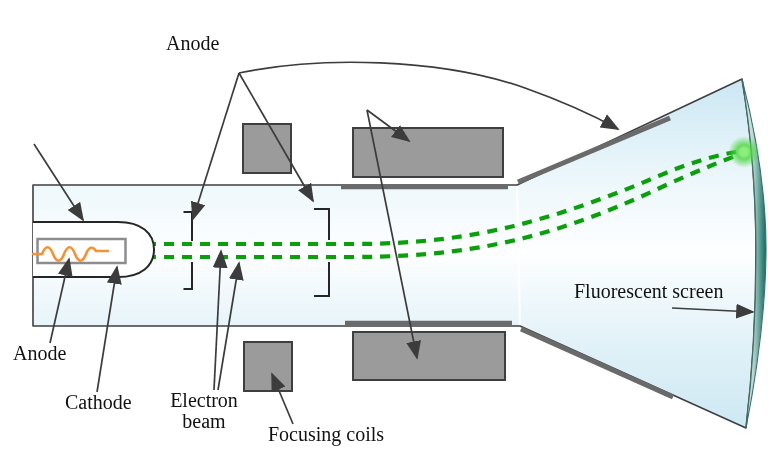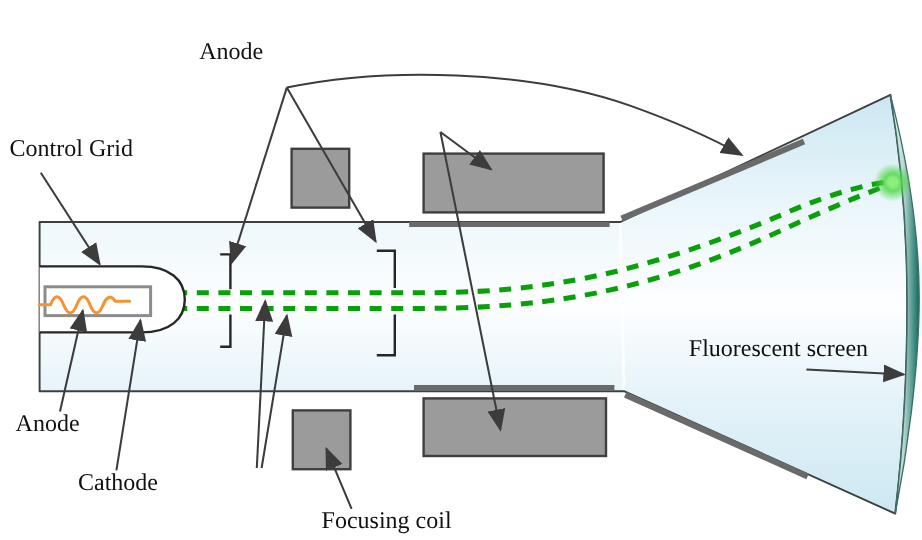--- a/index.html
+++ b/index.html
@@ -93,18 +93,18 @@
       <path d="M367,110 L409,141" marker-end="url(#arrowHead)"></path>
       <path d="M367,110 L417,358" marker-end="url(#arrowHead)"></path>
       <path d="M239,73 L193,219" marker-end="url(#arrowHead)"></path>
       <path d="M239,73 L313,201" marker-end="url(#arrowHead)"></path>
       <path d="M239,73 C320,56 440,58 525,88 C570,104 600,119 618,129" marker-end="url(#arrowHead)"></path>
       <path d="M672,308 L753,312" marker-end="url(#arrowHead)"></path>
     </g>
   </svg>
 
   <div class="lbl" style="left:166px;top:33px">Anode</div>
-  <div class="lbl" style="left:8px;top:114px">Control Grid</div>
   <div class="lbl" style="left:13px;top:343px">Anode</div>
   <div class="lbl" style="left:65px;top:392px">Cathode</div>
-  <div class="lbl" style="left:268px;top:424px">Focusing coil</div>
+  <div class="lbl wrap" style="left:156px;top:390px;width:96px">Electron beam</div>
+  <div class="lbl" style="left:268px;top:424px">Focusing coils</div>
   <div class="lbl" style="left:574px;top:281px">Fluorescent screen</div>
 </div>
 
 </body></html>

